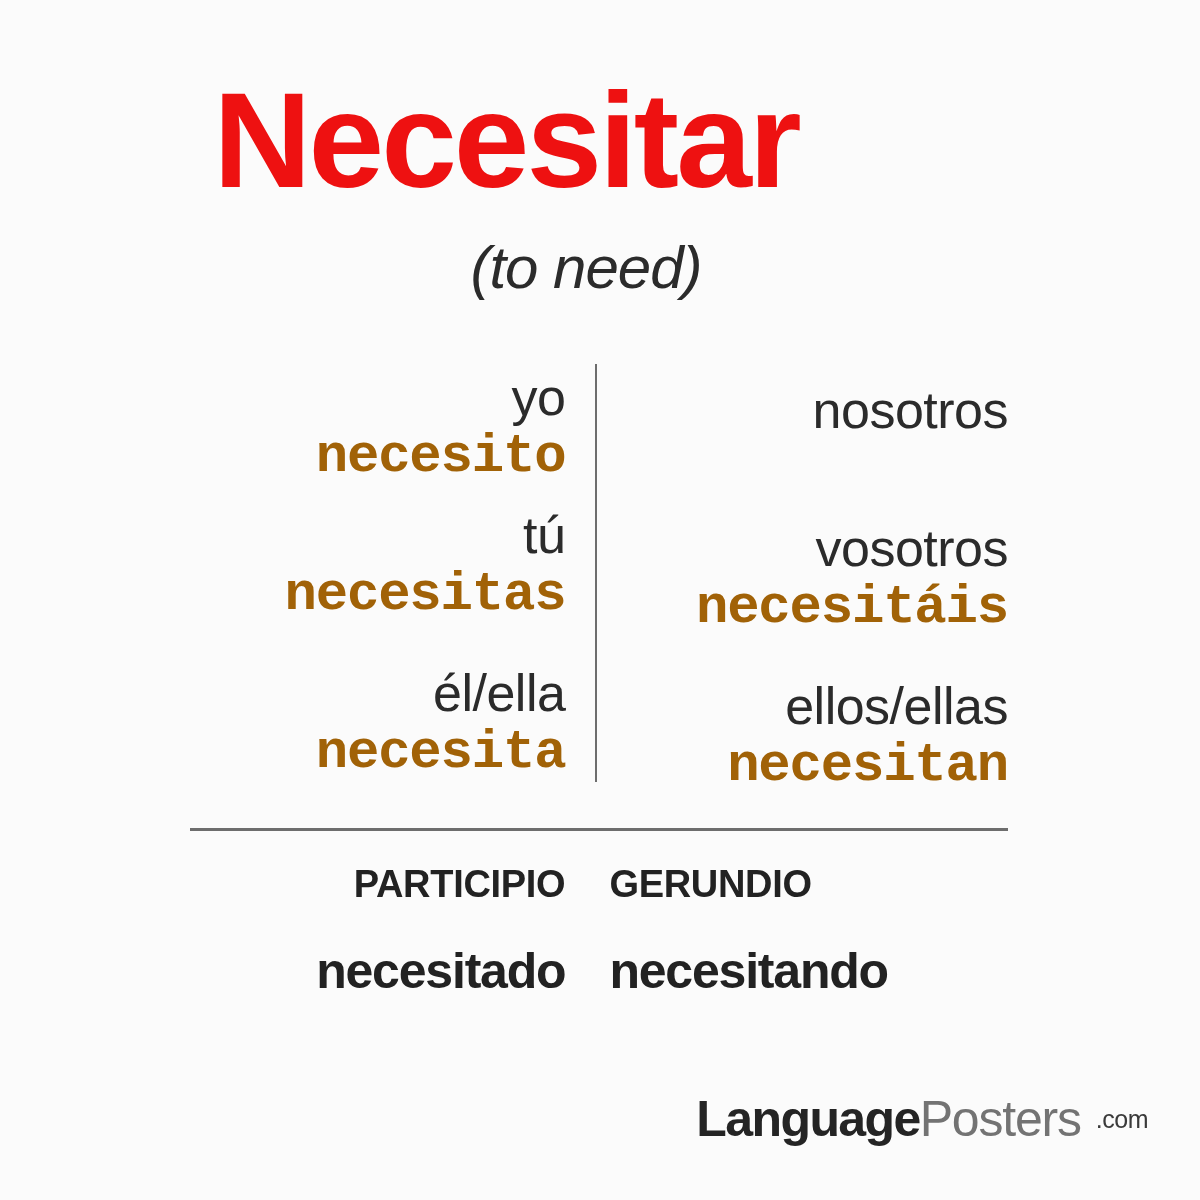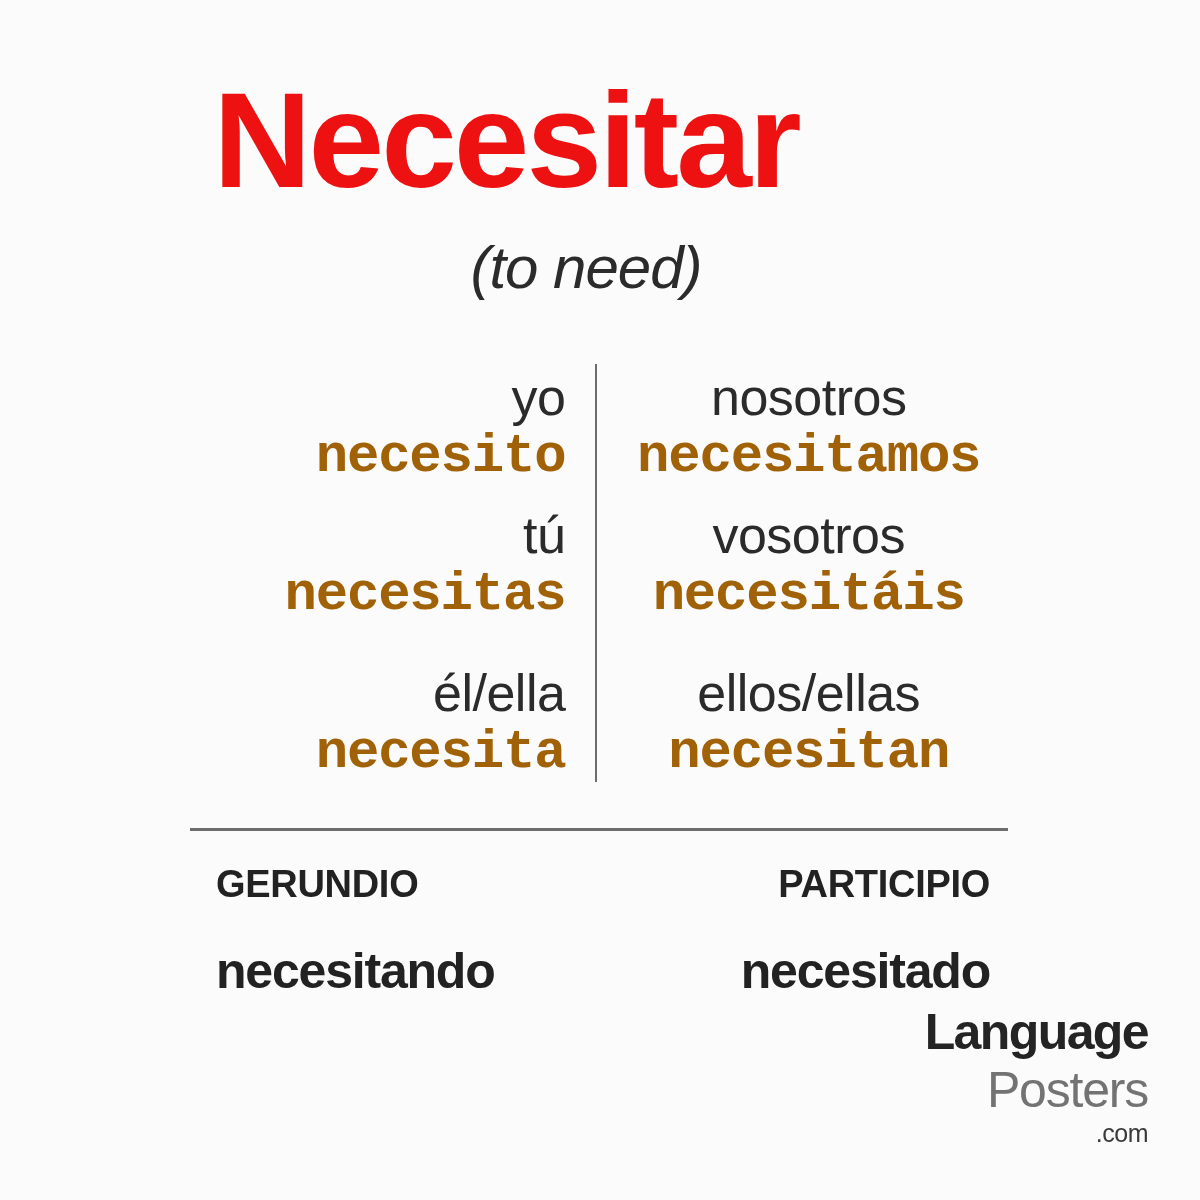--- a/index.html
+++ b/index.html
@@ -86,23 +86,24 @@
     justify-content: flex-start;
   }
   .conj-cell.left {
     width: 388px;
     align-items: flex-end;
     padding-right: 18px;
     text-align: right;
   }
   .conj-cell.right {
     width: 412px;
-    align-items: center;
+    align-items: flex-end;
     padding-left: 26px;
     text-align: left;
+    margin-top: 13px;
   }
 
   .pronoun {
     font-size: 52px;
     font-weight: 400;
     line-height: 58px;
     letter-spacing: -0.5px;
     color: #2b2b2b;
     white-space: nowrap;
   }
@@ -170,42 +171,41 @@
     margin-top: 36px;
     white-space: nowrap;
   }
 
   
   .logo {
     position: absolute;
     right: 52px;
     bottom: 52px;
     display: flex;
-    align-items: flex-end;
-    white-space: nowrap;
-    flex-direction: column;
+    align-items: center;
+    white-space: nowrap;
   }
   .logo-language {
     font-size: 50px;
     font-weight: bold;
     letter-spacing: -1.6px;
     color: #242424;
   }
   .logo-posters {
     font-size: 50px;
     font-weight: 300;
     letter-spacing: -1.2px;
     color: #737373;
   }
   .logo-tld {
     font-size: 25px;
     font-weight: 300;
     letter-spacing: -0.5px;
     color: #3a3a3a;
-    margin-left: 3px;
+    margin-left: 15px;
   }
 </style>
 </head>
 <body>
 
 <div class="poster">
 
   <div class="verb-title">Necesitar</div>
 
   <div class="verb-translation">(to need)</div>
@@ -214,21 +214,20 @@
 
     <div class="conj-divider"></div>
 
     <div class="conj-row r0">
       <div class="conj-cell left">
         <div class="pronoun">yo</div>
         <div class="conjugation">necesito</div>
       </div>
       <div class="conj-cell right">
         <div class="pronoun">nosotros</div>
-        <div class="conjugation">necesitamos</div>
       </div>
     </div>
 
     <div class="conj-row r1">
       <div class="conj-cell left">
         <div class="pronoun">tú</div>
         <div class="conjugation">necesitas</div>
       </div>
       <div class="conj-cell right">
         <div class="pronoun">vosotros</div>
@@ -245,27 +244,27 @@
         <div class="pronoun">ellos/ellas</div>
         <div class="conjugation">necesitan</div>
       </div>
     </div>
 
   </div>
 
   <div class="section-rule"></div>
 
   <div class="nonfinite">
+    <div class="nf-cell left">
+      <div class="nf-label">PARTICIPIO</div>
+      <div class="nf-value">necesitado</div>
+    </div>
     <div class="nf-cell right">
       <div class="nf-label">GERUNDIO</div>
       <div class="nf-value">necesitando</div>
-    </div>
-    <div class="nf-cell left">
-      <div class="nf-label">PARTICIPIO</div>
-      <div class="nf-value">necesitado</div>
     </div>
   </div>
 
   <div class="logo">
     <span class="logo-language">Language</span>
     <span class="logo-posters">Posters</span>
     <span class="logo-tld">.com</span>
   </div>
 
 </div>

